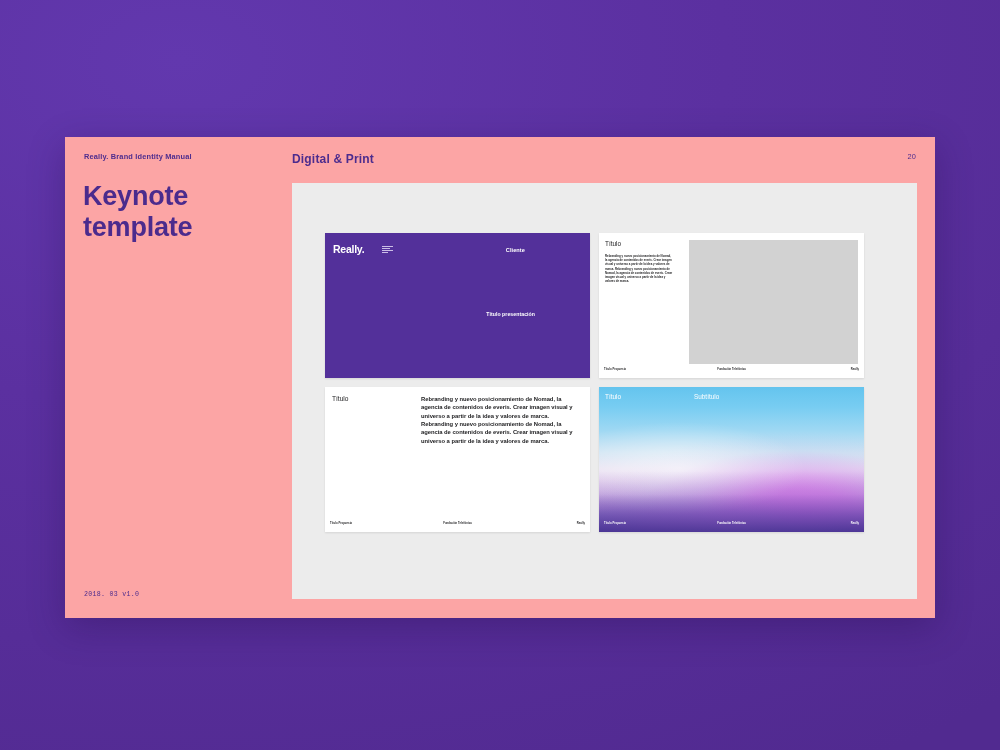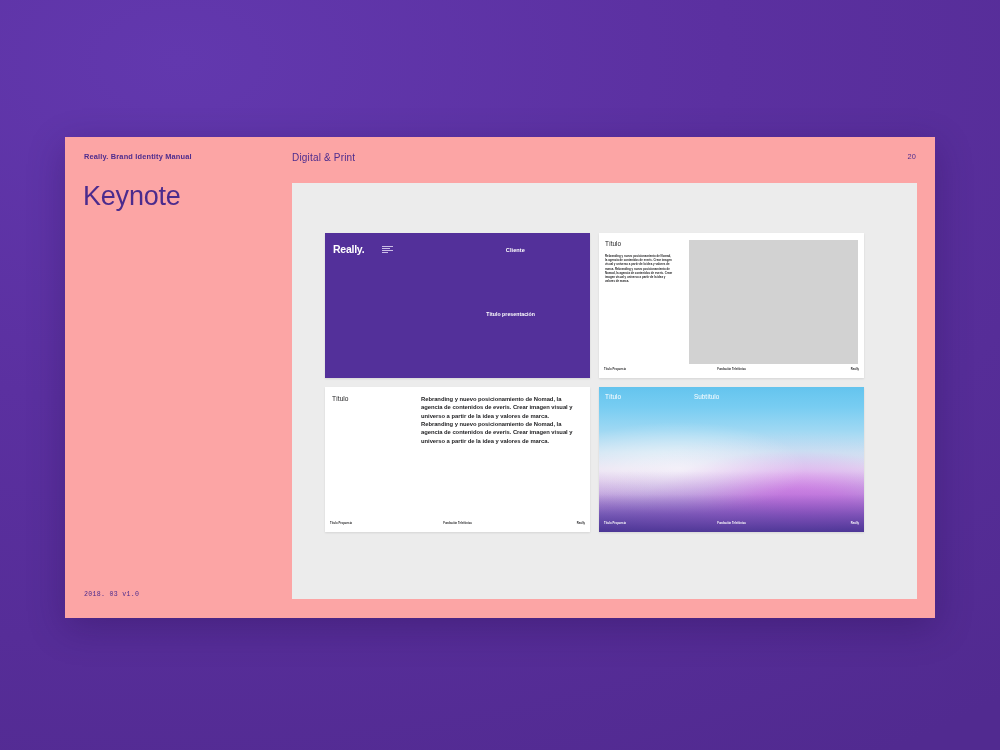--- a/index.html
+++ b/index.html
@@ -49,22 +49,22 @@
     top: 15px;
     font-size: 7.4px;
     font-weight: 700;
     letter-spacing: 0.18px;
     color: #4c2c8e;
   }
   .hdr-mid {
     position: absolute;
     left: 227px;
     top: 15px;
-    font-size: 10px;
-    font-weight: 400;
+    font-size: 12px;
+    font-weight: 700;
     letter-spacing: 0.18px;
     color: #4c2c8e;
   }
   .hdr-right {
     position: absolute;
     right: 19px;
     top: 15px;
     font-size: 7.4px;
     font-weight: 400;
     letter-spacing: 0.18px;
@@ -72,21 +72,21 @@
   }
 
   
   #page-title {
     position: absolute;
     left: 18px;
     top: 44px;
     width: 200px;
     font-size: 27px;
     line-height: 1.16;
-    font-weight: 400;
+    font-weight: 700;
     letter-spacing: -0.2px;
     color: #4b2b8d;
   }
 
   
   #version-stamp {
     position: absolute;
     left: 19px;
     bottom: 20px;
     font-family: "Liberation Mono", "DejaVu Sans Mono", monospace;
@@ -324,20 +324,21 @@
 <div id="page-card">
 
   <div class="card-header">
     <div class="hdr-left">Really. Brand Identity Manual</div>
     <div class="hdr-mid">Digital &amp; Print</div>
     <div class="hdr-right">20</div>
   </div>
 
   <div id="page-title">
     <div>Keynote</div>
+    <div>template</div>
   </div>
 
   <div id="version-stamp">2018. 03 v1.0</div>
 
   <div id="stage">
 
     <div id="slide-grid">
 
       <div class="slide" id="slide-cover">
         <div class="cover-logo">

